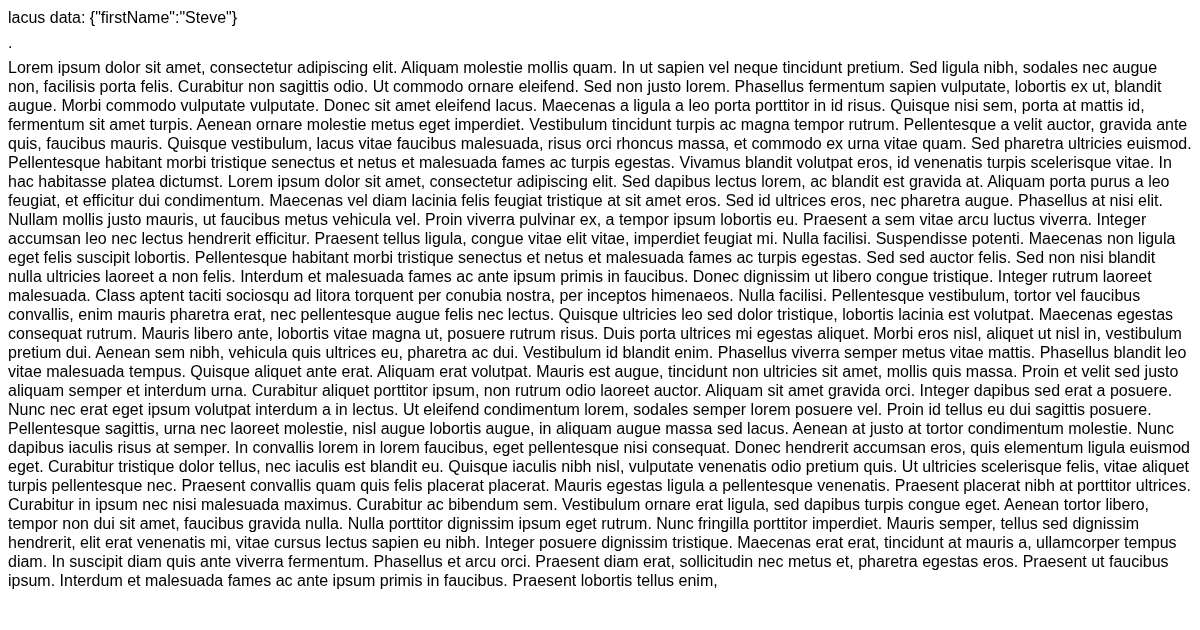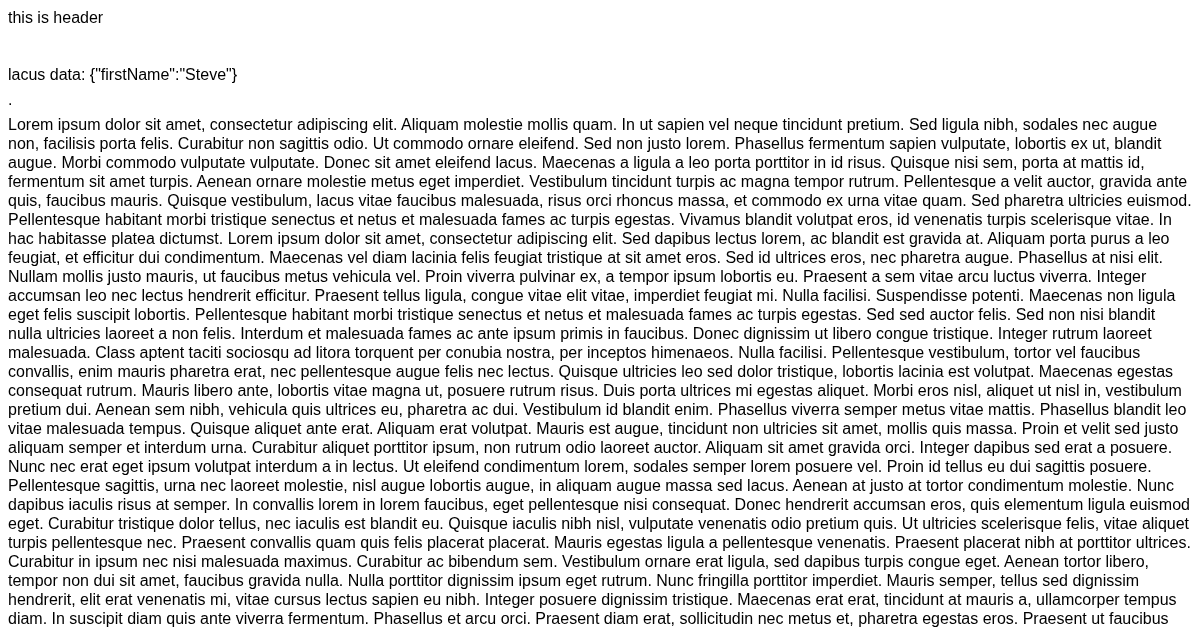--- a/index.html
+++ b/index.html
@@ -36,21 +36,20 @@
   }
   .body-text {
     margin: 0;
   }
 </style>
 </head>
 <body>
 
 <div class="page">
 
-  <div class="header-line">this is header</div>
 
   <div class="user-data-line"><span>lacus data: </span><span>{"firstName":"Steve"}</span></div>
 
   <div class="dot-line">.</div>
 
   <div class="body-text">Lorem ipsum dolor sit amet, consectetur adipiscing elit. Aliquam molestie mollis quam. In ut sapien vel neque tincidunt pretium. Sed ligula nibh, sodales nec augue non, facilisis porta felis. Curabitur non sagittis odio. Ut commodo ornare eleifend. Sed non justo lorem. Phasellus fermentum sapien vulputate, lobortis ex ut, blandit augue. Morbi commodo vulputate vulputate. Donec sit amet eleifend lacus. Maecenas a ligula a leo porta porttitor in id risus. Quisque nisi sem, porta at mattis id, fermentum sit amet turpis. Aenean ornare molestie metus eget imperdiet. Vestibulum tincidunt turpis ac magna tempor rutrum. Pellentesque a velit auctor, gravida ante quis, faucibus mauris. Quisque vestibulum, lacus vitae faucibus malesuada, risus orci rhoncus massa, et commodo ex urna vitae quam. Sed pharetra ultricies euismod. Pellentesque habitant morbi tristique senectus et netus et malesuada fames ac turpis egestas. Vivamus blandit volutpat eros, id venenatis turpis scelerisque vitae. In hac habitasse platea dictumst. Lorem ipsum dolor sit amet, consectetur adipiscing elit. Sed dapibus lectus lorem, ac blandit est gravida at. Aliquam porta purus a leo feugiat, et efficitur dui condimentum. Maecenas vel diam lacinia felis feugiat tristique at sit amet eros. Sed id ultrices eros, nec pharetra augue. Phasellus at nisi elit. Nullam mollis justo mauris, ut faucibus metus vehicula vel. Proin viverra pulvinar ex, a tempor ipsum lobortis eu. Praesent a sem vitae arcu luctus viverra. Integer accumsan leo nec lectus hendrerit efficitur. Praesent tellus ligula, congue vitae elit vitae, imperdiet feugiat mi. Nulla facilisi. Suspendisse potenti. Maecenas non ligula eget felis suscipit lobortis. Pellentesque habitant morbi tristique senectus et netus et malesuada fames ac turpis egestas. Sed sed auctor felis. Sed non nisi blandit nulla ultricies laoreet a non felis. Interdum et malesuada fames ac ante ipsum primis in faucibus. Donec dignissim ut libero congue tristique. Integer rutrum laoreet malesuada. Class aptent taciti sociosqu ad litora torquent per conubia nostra, per inceptos himenaeos. Nulla facilisi. Pellentesque vestibulum, tortor vel faucibus convallis, enim mauris pharetra erat, nec pellentesque augue felis nec lectus. Quisque ultricies leo sed dolor tristique, lobortis lacinia est volutpat. Maecenas egestas consequat rutrum. Mauris libero ante, lobortis vitae magna ut, posuere rutrum risus. Duis porta ultrices mi egestas aliquet. Morbi eros nisl, aliquet ut nisl in, vestibulum pretium dui. Aenean sem nibh, vehicula quis ultrices eu, pharetra ac dui. Vestibulum id blandit enim. Phasellus viverra semper metus vitae mattis. Phasellus blandit leo vitae malesuada tempus. Quisque aliquet ante erat. Aliquam erat volutpat. Mauris est augue, tincidunt non ultricies sit amet, mollis quis massa. Proin et velit sed justo aliquam semper et interdum urna. Curabitur aliquet porttitor ipsum, non rutrum odio laoreet auctor. Aliquam sit amet gravida orci. Integer dapibus sed erat a posuere. Nunc nec erat eget ipsum volutpat interdum a in lectus. Ut eleifend condimentum lorem, sodales semper lorem posuere vel. Proin id tellus eu dui sagittis posuere. Pellentesque sagittis, urna nec laoreet molestie, nisl augue lobortis augue, in aliquam augue massa sed lacus. Aenean at justo at tortor condimentum molestie. Nunc dapibus iaculis risus at semper. In convallis lorem in lorem faucibus, eget pellentesque nisi consequat. Donec hendrerit accumsan eros, quis elementum ligula euismod eget. Curabitur tristique dolor tellus, nec iaculis est blandit eu. Quisque iaculis nibh nisl, vulputate venenatis odio pretium quis. Ut ultricies scelerisque felis, vitae aliquet turpis pellentesque nec. Praesent convallis quam quis felis placerat placerat. Mauris egestas ligula a pellentesque venenatis. Praesent placerat nibh at porttitor ultrices. Curabitur in ipsum nec nisi malesuada maximus. Curabitur ac bibendum sem. Vestibulum ornare erat ligula, sed dapibus turpis congue eget. Aenean tortor libero, tempor non dui sit amet, faucibus gravida nulla. Nulla porttitor dignissim ipsum eget rutrum. Nunc fringilla porttitor imperdiet. Mauris semper, tellus sed dignissim hendrerit, elit erat venenatis mi, vitae cursus lectus sapien eu nibh. Integer posuere dignissim tristique. Maecenas erat erat, tincidunt at mauris a, ullamcorper tempus diam. In suscipit diam quis ante viverra fermentum. Phasellus et arcu orci. Praesent diam erat, sollicitudin nec metus et, pharetra egestas eros. Praesent ut faucibus ipsum. Interdum et malesuada fames ac ante ipsum primis in faucibus. Praesent lobortis tellus enim,</div>
 
 </div>
 
 </body></html>

